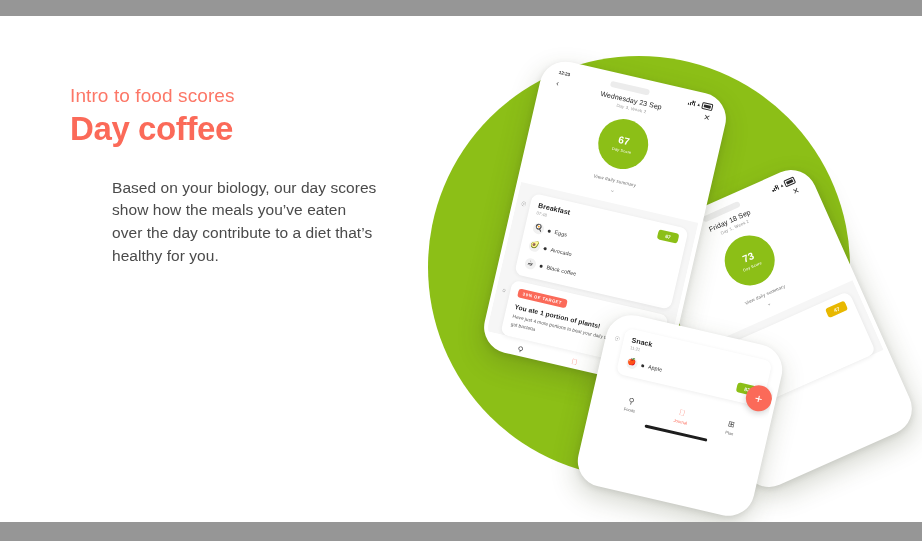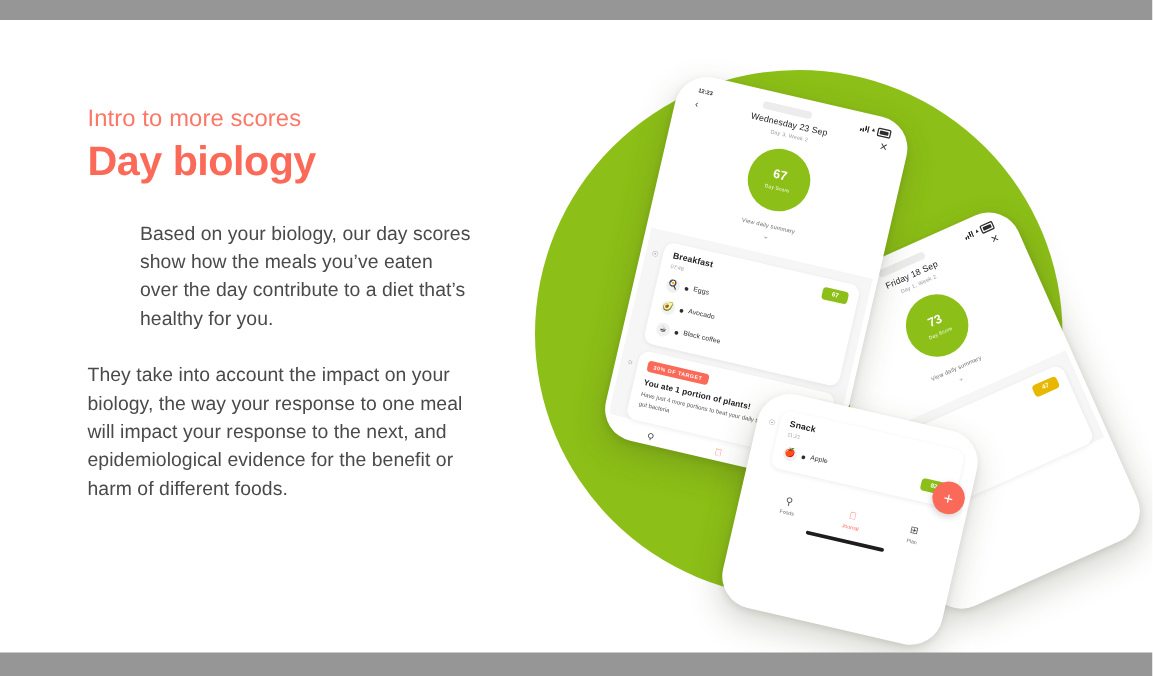--- a/index.html
+++ b/index.html
@@ -152,24 +152,23 @@
   .tab.active .tab-ico,.tab.active .tab-lbl{color:#FB6A59;}
   .homebar{height:2.6px;width:64px;border-radius:2px;background:#1d1d1d;margin:4px auto 4px auto;}
 </style>
 </head>
 <body>
 
 <div class="bar-top"></div>
 <div class="bar-bottom"></div>
 
 <div class="copy">
-  <p class="eyebrow">Intro to more scores</p>
-  <h1 class="headline">Day biology</h1>
+  <p class="eyebrow">Intro to food scores</p>
+  <h1 class="headline">Day coffee</h1>
   <p class="para para-1">Based on your biology, our day scores show how the meals you’ve eaten over the day contribute to a diet that’s healthy for you.</p>
-  <p class="para para-2">They take into account the impact on your biology, the way your response to one meal will impact your response to the next, and epidemiological evidence for the benefit or harm of different foods.</p>
 </div>
 
 <div class="art">
   <div class="blob"></div>
 
   <div class="phone phone-2">
     <div class="screen">
 
       <div class="statusbar">
         <span>10:05</span>

